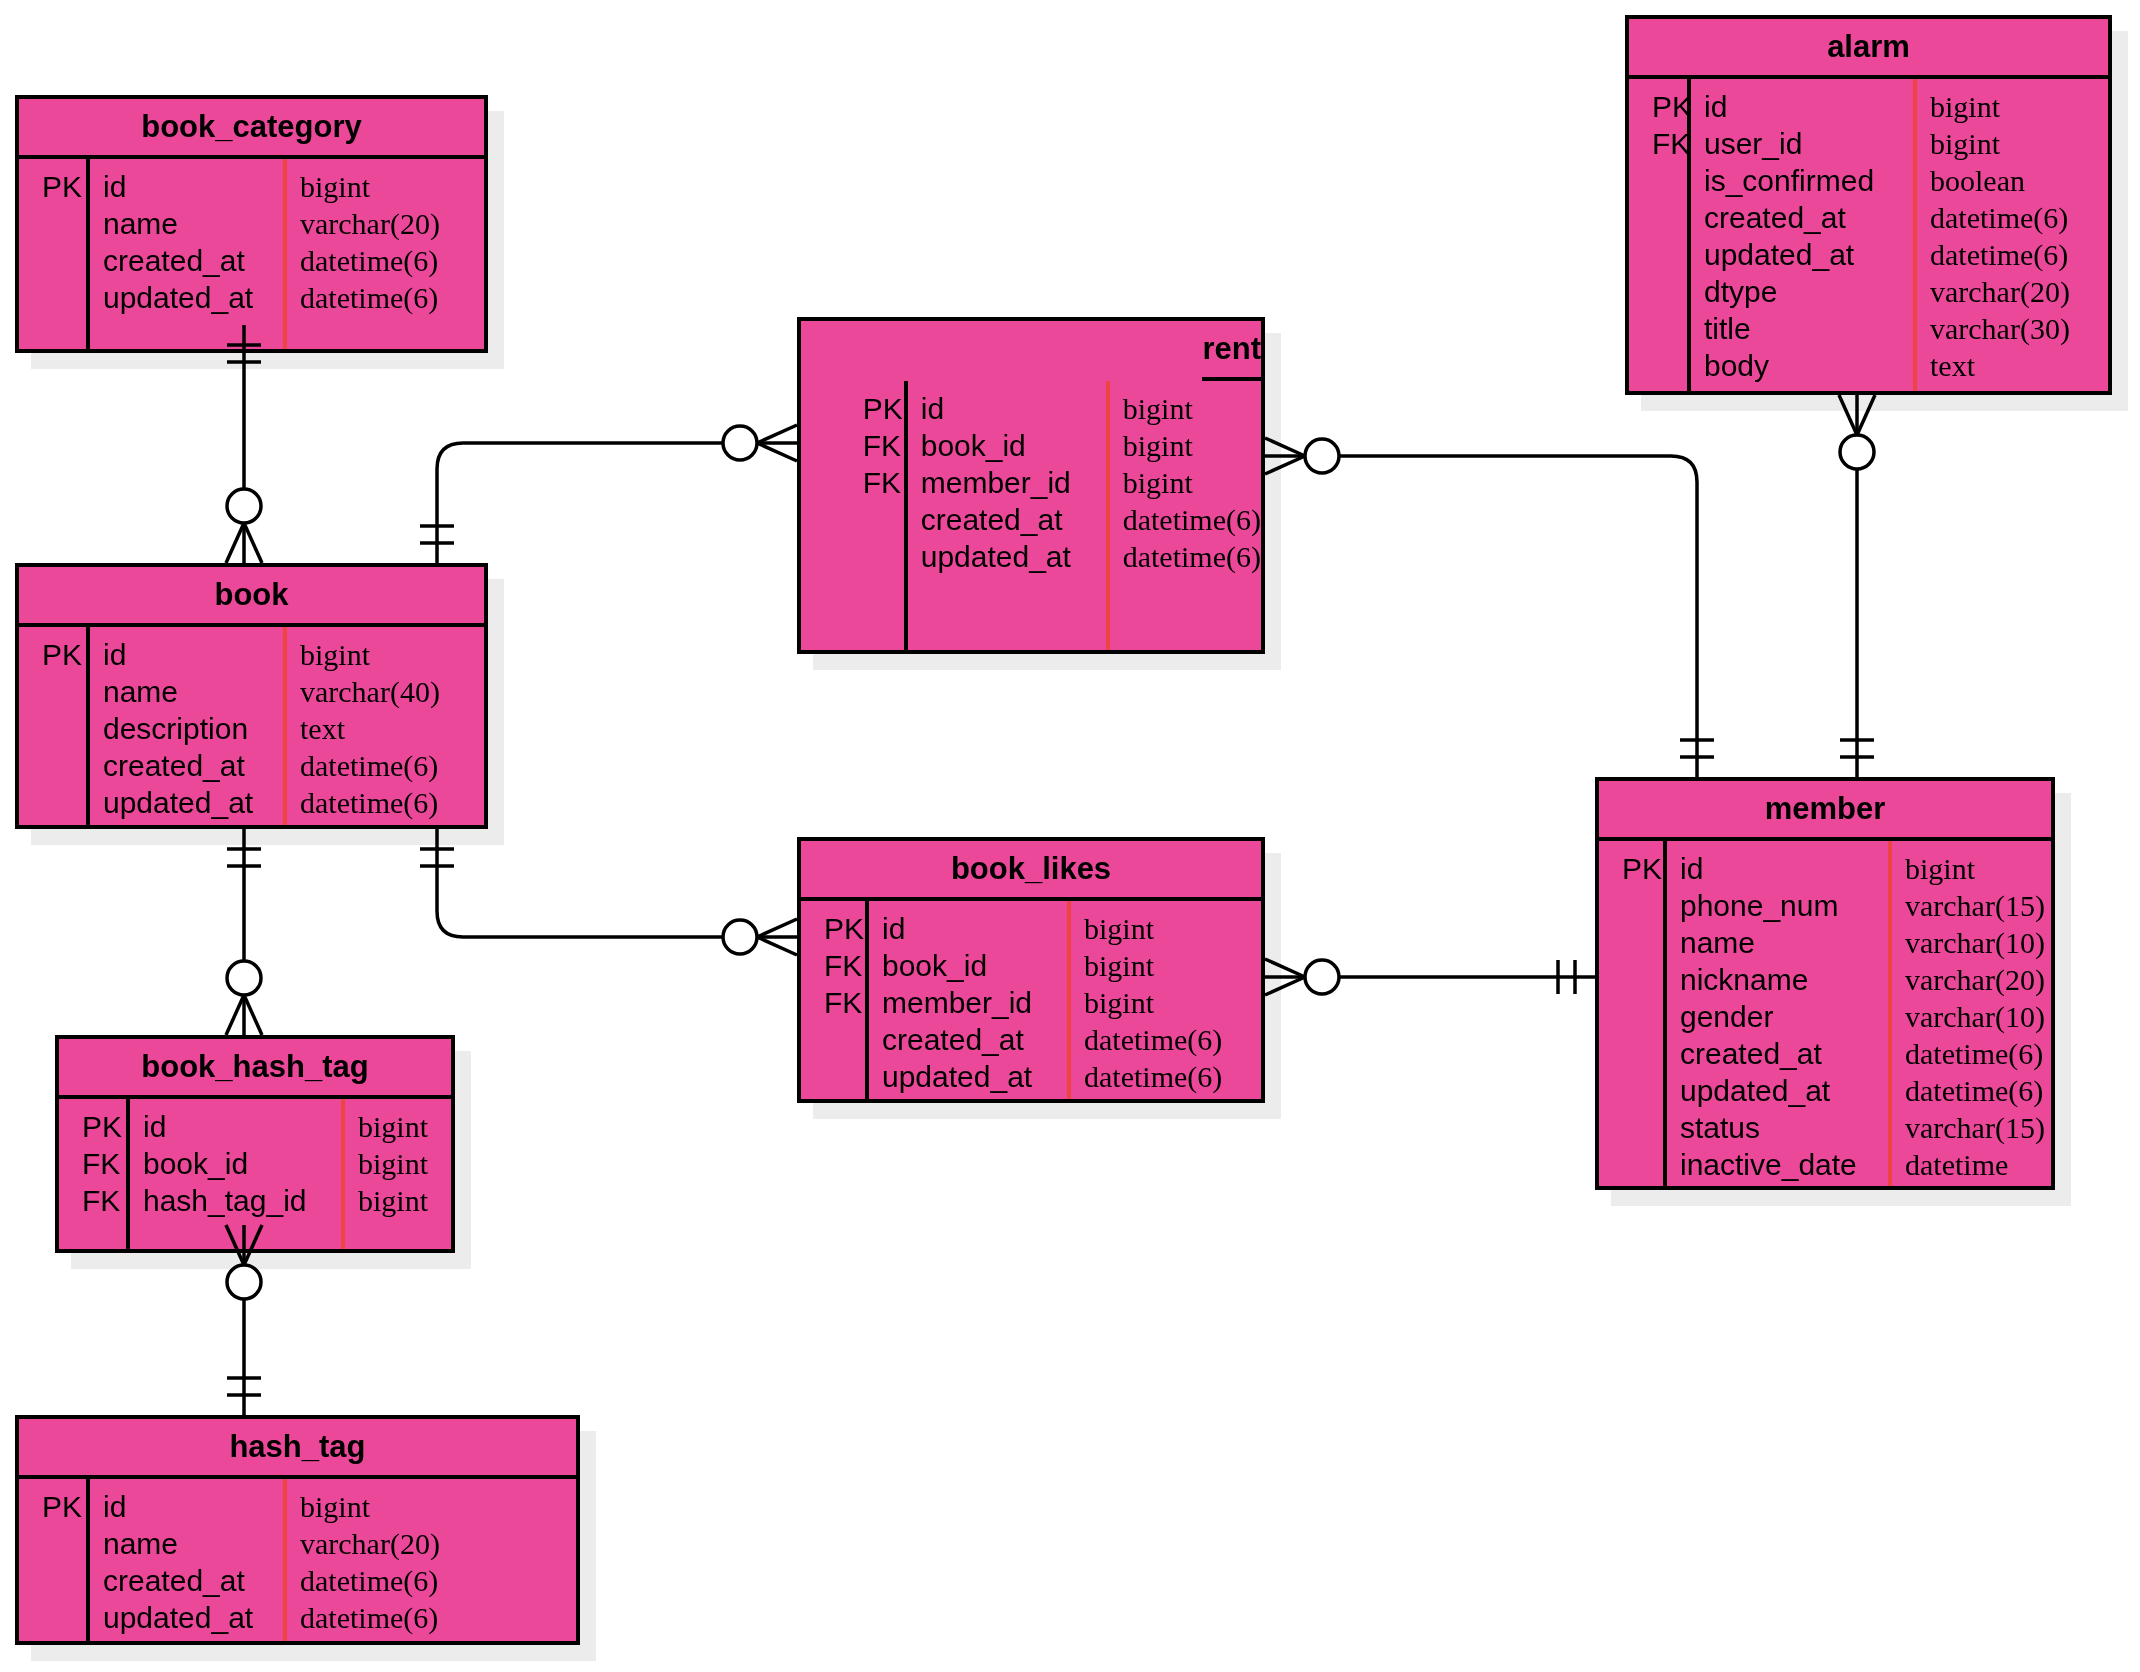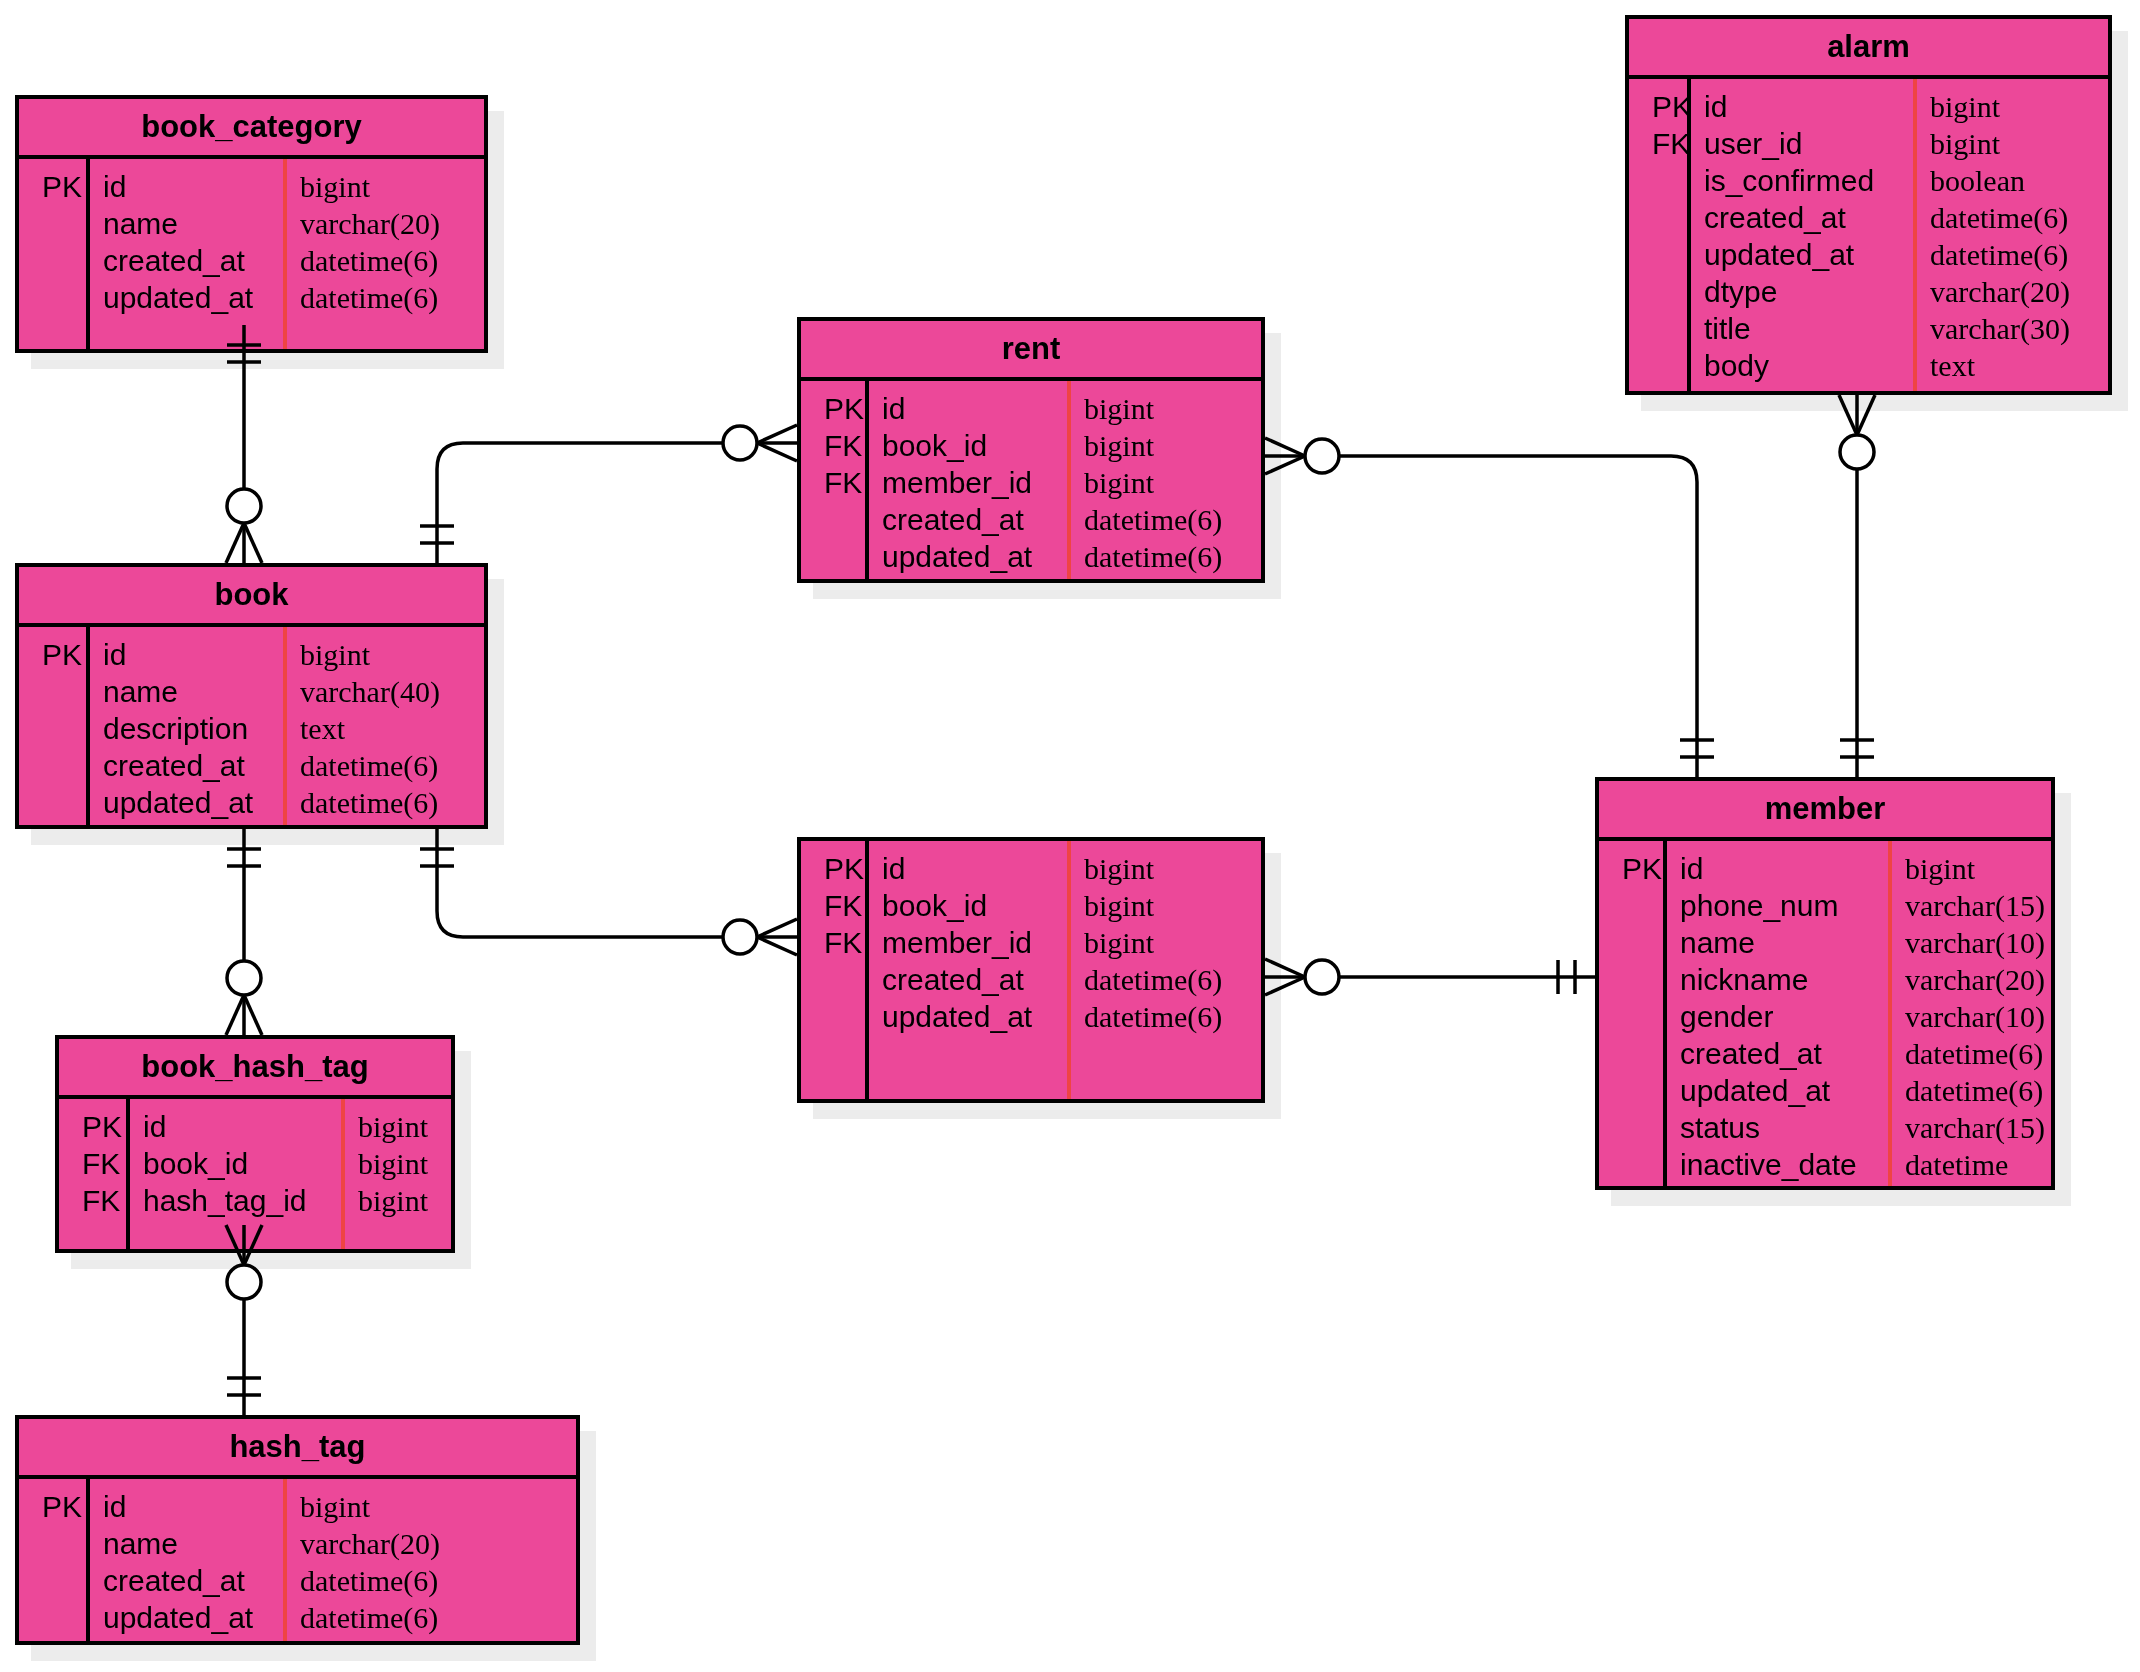--- a/index.html
+++ b/index.html
@@ -117,21 +117,21 @@
             <div class="cell">updated_at</div>
           </div>
           <div class="col type">
             <div class="cell">bigint</div>
             <div class="cell">varchar(20)</div>
             <div class="cell">datetime(6)</div>
             <div class="cell">datetime(6)</div>
           </div>
         </div>
       </div>
-      <div class="entity" style="left: 797px; top: 317px; width: 468px; height: 266px;">
+      <div class="entity" style="left: 797px; top: 317px; width: 468px; height: 337px; align-items: flex-end;">
         <div class="entity-title">rent</div>
         <div class="entity-body">
           <div class="col key" style="width: 68px;">
             <div class="cell">PK</div>
             <div class="cell">FK</div>
             <div class="cell">FK</div>
             <div class="cell"></div>
             <div class="cell"></div>
           </div>
           <div class="col name" style="width: 202px;">
@@ -144,20 +144,21 @@
           <div class="col type">
             <div class="cell">bigint</div>
             <div class="cell">bigint</div>
             <div class="cell">bigint</div>
             <div class="cell">datetime(6)</div>
             <div class="cell">datetime(6)</div>
           </div>
         </div>
       </div>
       <div class="entity" style="left: 797px; top: 837px; width: 468px; height: 266px;">
+        <div class="entity-title">book_likes</div>
         <div class="entity-body">
           <div class="col key" style="width: 68px;">
             <div class="cell">PK</div>
             <div class="cell">FK</div>
             <div class="cell">FK</div>
             <div class="cell"></div>
             <div class="cell"></div>
           </div>
           <div class="col name" style="width: 202px;">
             <div class="cell">id</div>

